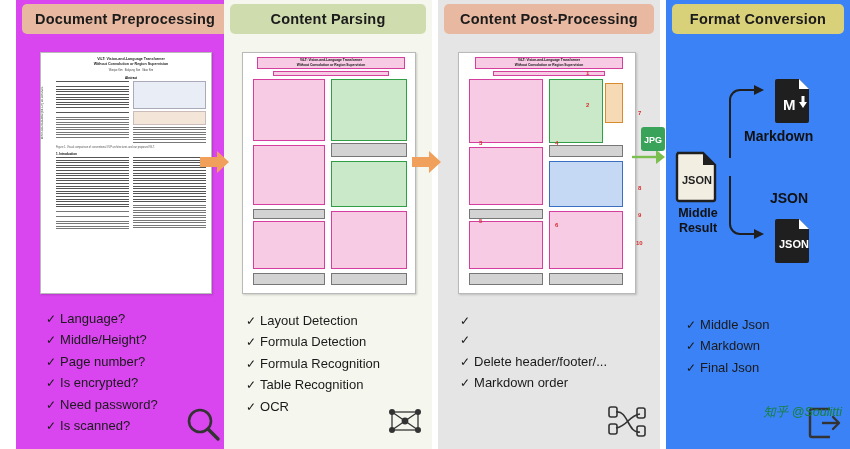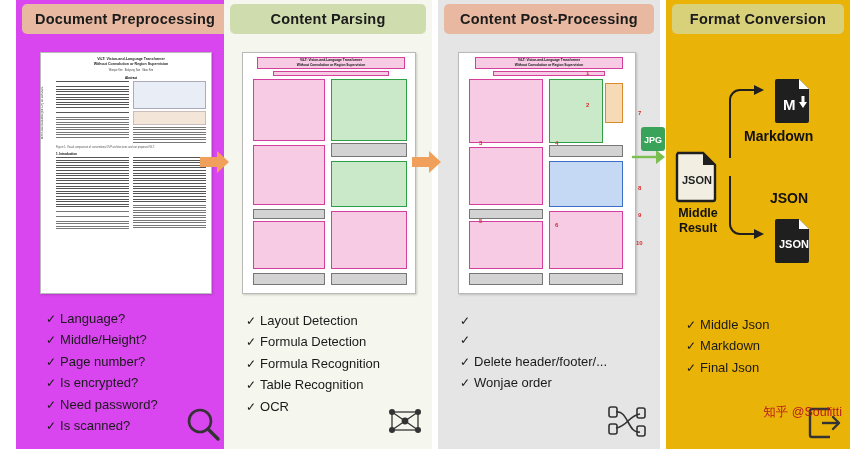--- a/index.html
+++ b/index.html
@@ -49,21 +49,21 @@
   
   #col1 { left: 16px; width: 218px; background: #d946ef; }
   #col1 .col-header { background: #e8b8a0; }
   
   #col2 { left: 224px; width: 208px; background: #f5f7ee; }
   #col2 .col-header { background: #cfdcae; }
   
   #col3 { left: 438px; width: 222px; background: #e5e5e5; }
   #col3 .col-header { background: #e8b8a0; }
   
-  #col4 { left: 666px; width: 184px; background: #eab308; }
+  #col4 { left: 666px; width: 184px; background: #3b82f6; }
   #col4 .col-header { background: #d9d07a; }
 
   
   .page {
     position: absolute;
     background: #ffffff;
     border: 1px solid #b9b9b9;
     box-shadow: 1px 1px 2px rgba(0,0,0,0.18);
     overflow: hidden;
   }
@@ -177,21 +177,22 @@
     color: #111;
     line-height: 1.2;
     text-align: center;
   }
 
   .watermark {
     position: absolute;
     right: 8px;
     bottom: 28px;
     font-size: 12.5px;
-    color: #b91c1c;
+    color: #15803d;
+    font-style: italic;
   }
   .bigicon {
     position: absolute;
     color: #2a2a2a;
   }
 </style>
 </head>
 <body>
 
 <div class="board">
@@ -383,21 +384,21 @@
           </div>
         <div class="ci">
             <span class="mark">✓</span>
           </div>
         <div class="ci">
             <span class="mark">✓</span>
             <span>Delete header/footer/...</span>
           </div>
         <div class="ci">
             <span class="mark">✓</span>
-            <span>Wonjae order</span>
+            <span>Markdown order</span>
           </div>
       </div>
 
       <svg class="bigicon" style="left:168px; top:402px;" width="42" height="40" viewBox="0 0 42 40">
         <g stroke="#333" stroke-width="1.6" fill="none">
           <path d="M10 10 C 22 8, 22 32, 34 30"></path>
           <path d="M10 26 C 22 24, 22 14, 34 12"></path>
           <rect x="3" y="5" width="8" height="10" rx="2"></rect>
           <rect x="3" y="22" width="8" height="10" rx="2"></rect>
           <rect x="31" y="6" width="8" height="10" rx="2"></rect>

